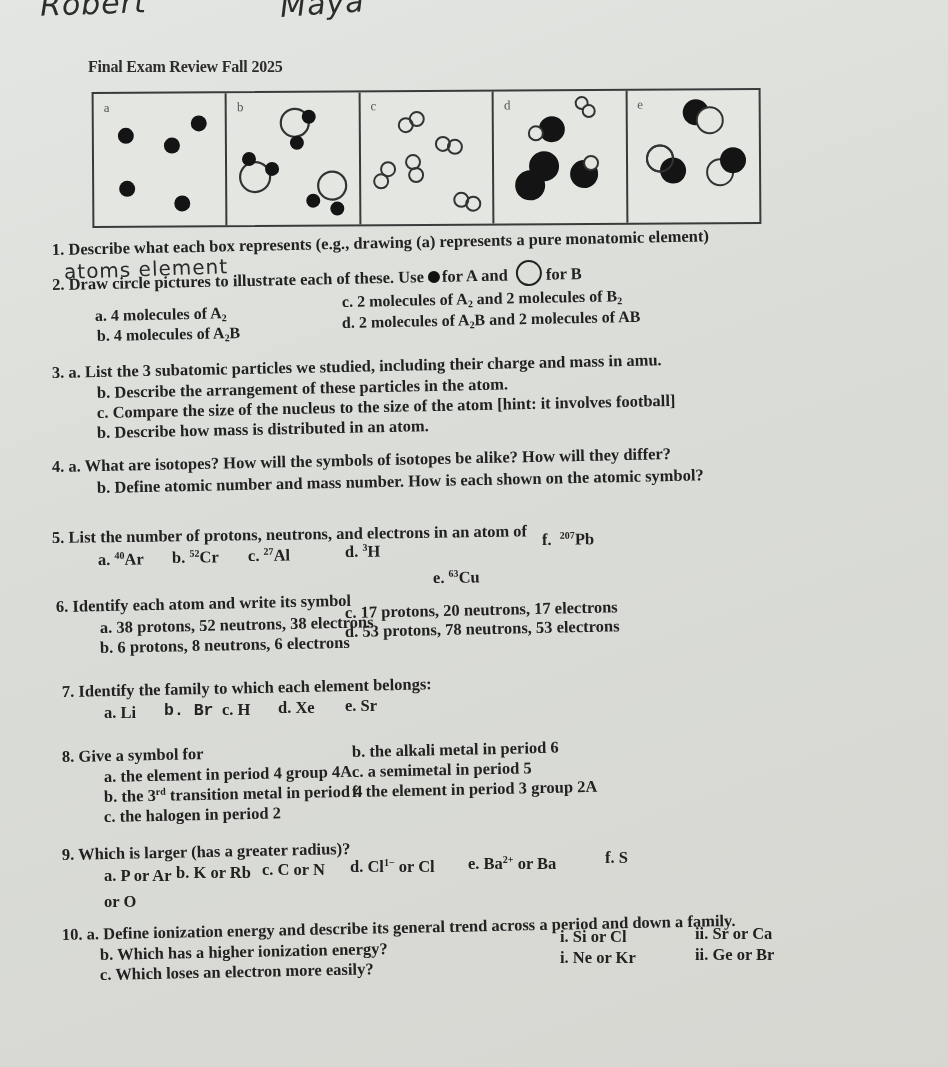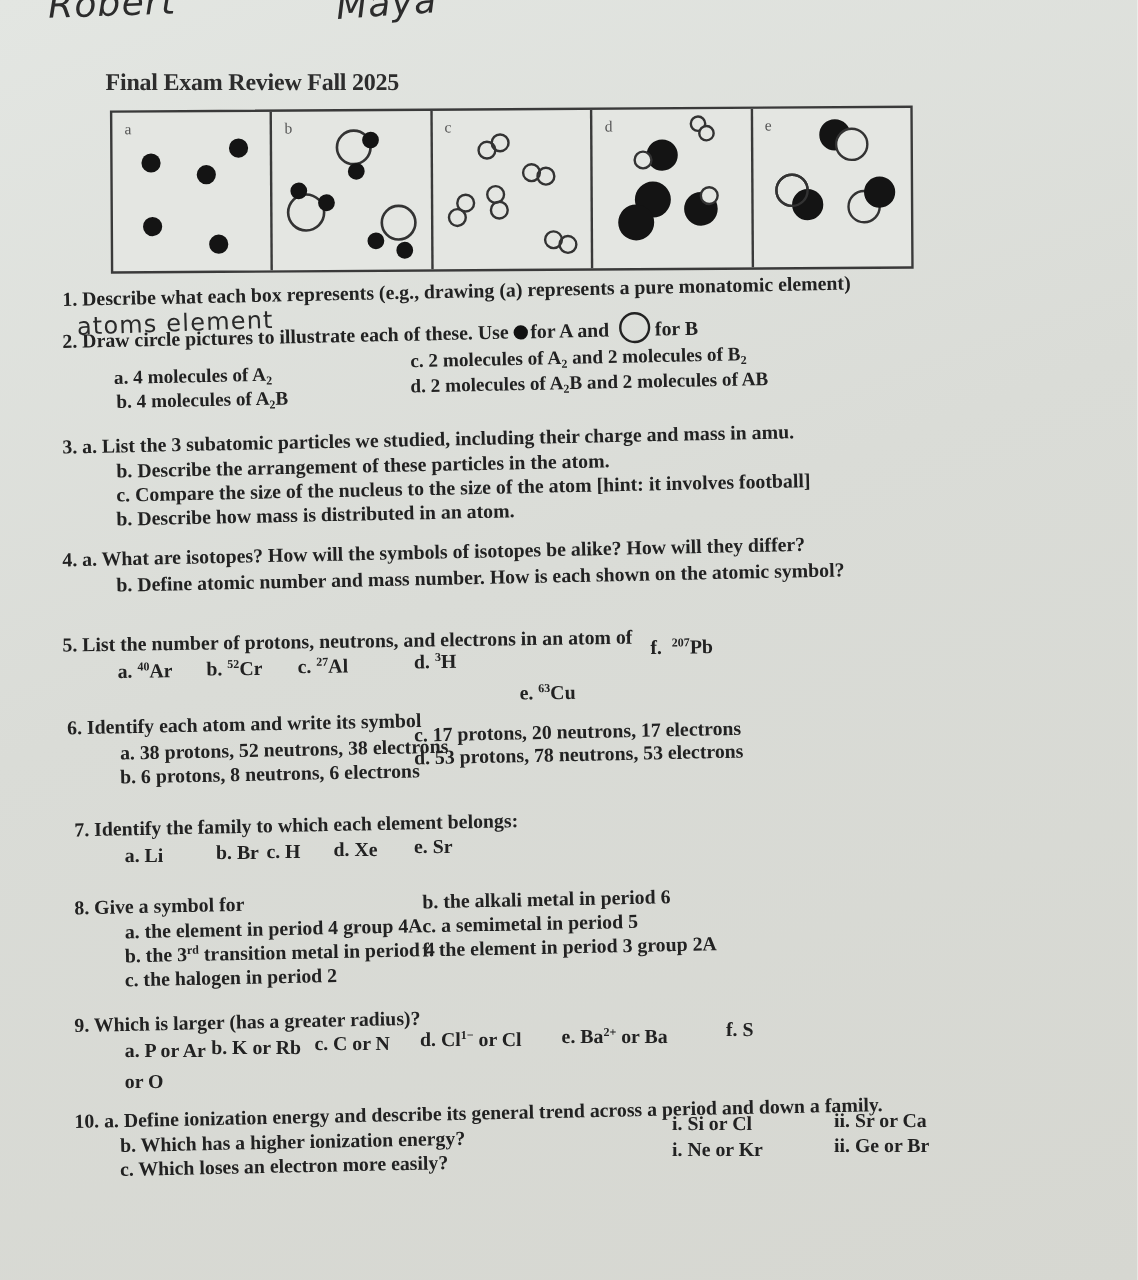--- a/index.html
+++ b/index.html
@@ -14,21 +14,21 @@
     position: absolute;
     font-family: "DejaVu Sans", sans-serif;
     font-style: italic;
     color: #2c2c2c;
     letter-spacing: 1px;
   }
   .name-first { left: 40px; top: -14px; font-size: 30px; transform: rotate(-2deg); }
   .name-last { left: 280px; top: -14px; font-size: 30px; transform: rotate(-4deg); }
   .title {
     position: absolute; left: 88px; top: 58px;
-    font-size: 20px; font-weight: bold; color: #2d2d2d;
+    font-size: 16px; font-weight: bold; color: #2d2d2d;
     letter-spacing: -0.2px;
   }
   .boxes {
     position: absolute; left: 92px; top: 90px;
     width: 665px; height: 132px;
     border: 2px solid #3a3a3a;
     transform: rotate(-0.35deg);
     display: flex;
     background: #e4e6e2;
   }
@@ -185,21 +185,21 @@
 <div class="q r2" style="left:518px;top:530px;margin-left:24px;"><span>f.</span>&nbsp;&nbsp;<sup>207</sup><span>Pb</span></div>
 
 <div class="q r" style="left:56px;top:597px;">6.  Identify each atom and write its symbol</div>
 <div class="q r" style="left:100px;top:618px;">a.  38 protons, 52 neutrons, 38 electrons</div>
 <div class="q r" style="left:100px;top:638px;">b.  6 protons, 8 neutrons, 6 electrons</div>
 <div class="q r" style="left:345px;top:603px;">c.  17 protons, 20 neutrons, 17 electrons</div>
 <div class="q r" style="left:345px;top:622px;">d.  53 protons, 78 neutrons, 53 electrons</div>
 
 <div class="q r" style="left:62px;top:682px;">7.  Identify the family to which each element belongs:</div>
 <div class="q" style="left:104px;top:703px;">a.  Li</div>
-<div class="q" style="left:180px;top:701px;">b.  Br</div>
+<div class="q" style="left:164px;top:701px;font-family:Liberation Mono, monospace;">b.  Br</div>
 <div class="q" style="left:222px;top:700px;">c.  H</div>
 <div class="q" style="left:278px;top:698px;">d.  Xe</div>
 <div class="q" style="left:345px;top:696px;text-align:right;">e.  Sr</div>
 
 <div class="q r" style="left:62px;top:747px;">8.  Give a symbol for</div>
 <div class="q r" style="left:104px;top:767px;">a.  the element in period 4 group 4A</div>
 <div class="q r" style="left:104px;top:787px;"><span>b.  the 3</span><sup>rd</sup><span> transition metal in period 4</span></div>
 <div class="q r" style="left:104px;top:807px;">c.  the halogen in period 2</div>
 <div class="q r" style="left:352px;top:742px;">b.  the alkali metal in period 6</div>
 <div class="q r" style="left:352px;top:762px;">c.  a semimetal in period 5</div>

